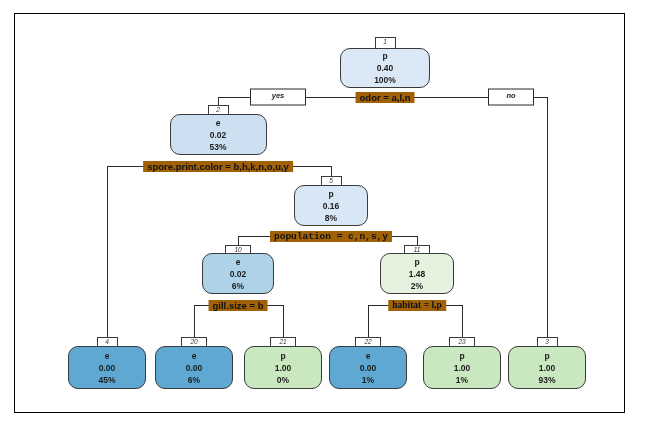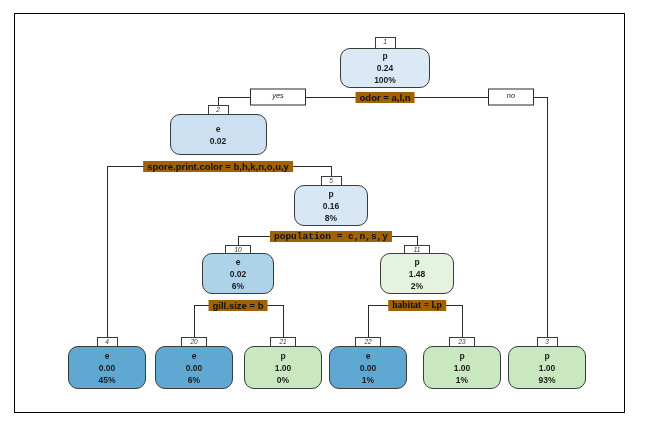--- a/index.html
+++ b/index.html
@@ -9,21 +9,21 @@
   }
   .plot-border{
     position:absolute;left:14px;top:13px;width:611px;height:400px;
     border:1.5px solid #000;box-sizing:border-box;
   }
   .tline{position:absolute;background:#2b2b2b;z-index:1;}
   .branch-label{
     position:absolute;z-index:2;transform:translate(-50%,-50%);
     background:#ffffff;border:1px solid #2b2b2b;
     font-style:italic;font-size:7.5px;color:#222;
-    padding:1px 0;text-align:center;line-height:9px;
+    padding:1px 0;text-align:center;line-height:9px;font-weight:bold;
   }
   .split-label{
     position:absolute;z-index:2;transform:translateX(-50%);
     background:#a16207;padding:0 4px;white-space:nowrap;
     font-weight:bold;font-size:9.5px;color:#111;line-height:11px;
   }
   .node-tab{
     position:absolute;z-index:3;background:#ffffff;border:1px solid #3a3a3a;
     box-sizing:border-box;text-align:center;
     font-style:italic;font-size:6.5px;color:#333;line-height:8px;
@@ -61,27 +61,28 @@
       <div class="branch-label" style="left: 278px; top: 97px; width: 54px; height: 13px;">yes</div>
       <div class="branch-label" style="left: 511px; top: 97px; width: 44px; height: 13px;">no</div>
       <div class="split-label" style="left: 385px; top: 92px;">odor = a,l,n</div>
       <div class="split-label" style="left: 218px; top: 161px;">spore.print.color = b,h,k,n,o,u,y</div>
       <div class="split-label" style="left: 331px; top: 231px; font-family: Liberation Mono, monospace;">population = c,n,s,y</div>
       <div class="split-label" style="left: 238px; top: 300px; text-align: right;">gill.size = b</div>
       <div class="split-label" style="left: 417px; top: 300px; font-family: Liberation Serif, serif;">habitat = l,p</div>
       <div class="node-tab" style="left: 374.5px; top: 37px; width: 21px; height: 12px;">1</div>
       <div class="node-box" style="left: 340px; top: 48px; width: 90px; height: 40px; background: rgb(219, 233, 246);">
         <span>p</span>
-        <span>0.24</span>
+        <span>0.40</span>
         <span>100%</span>
       </div>
       <div class="node-tab" style="left: 207.5px; top: 105px; width: 21px; height: 10px;">2</div>
       <div class="node-box" style="left: 169.5px; top: 114px; width: 97px; height: 41px; background: rgb(205, 224, 241);">
         <span>e</span>
         <span>0.02</span>
+        <span>53%</span>
       </div>
       <div class="node-tab" style="left: 320.5px; top: 176px; width: 21px; height: 10px;">5</div>
       <div class="node-box" style="left: 294px; top: 185px; width: 74px; height: 41px; background: rgb(216, 231, 245);">
         <span>p</span>
         <span>0.16</span>
         <span>8%</span>
       </div>
       <div class="node-tab" style="left: 225px; top: 245px; width: 26px; height: 9px;">10</div>
       <div class="node-box" style="left: 202px; top: 253px; width: 72px; height: 41px; background: rgb(174, 210, 232);">
         <span>e</span>

